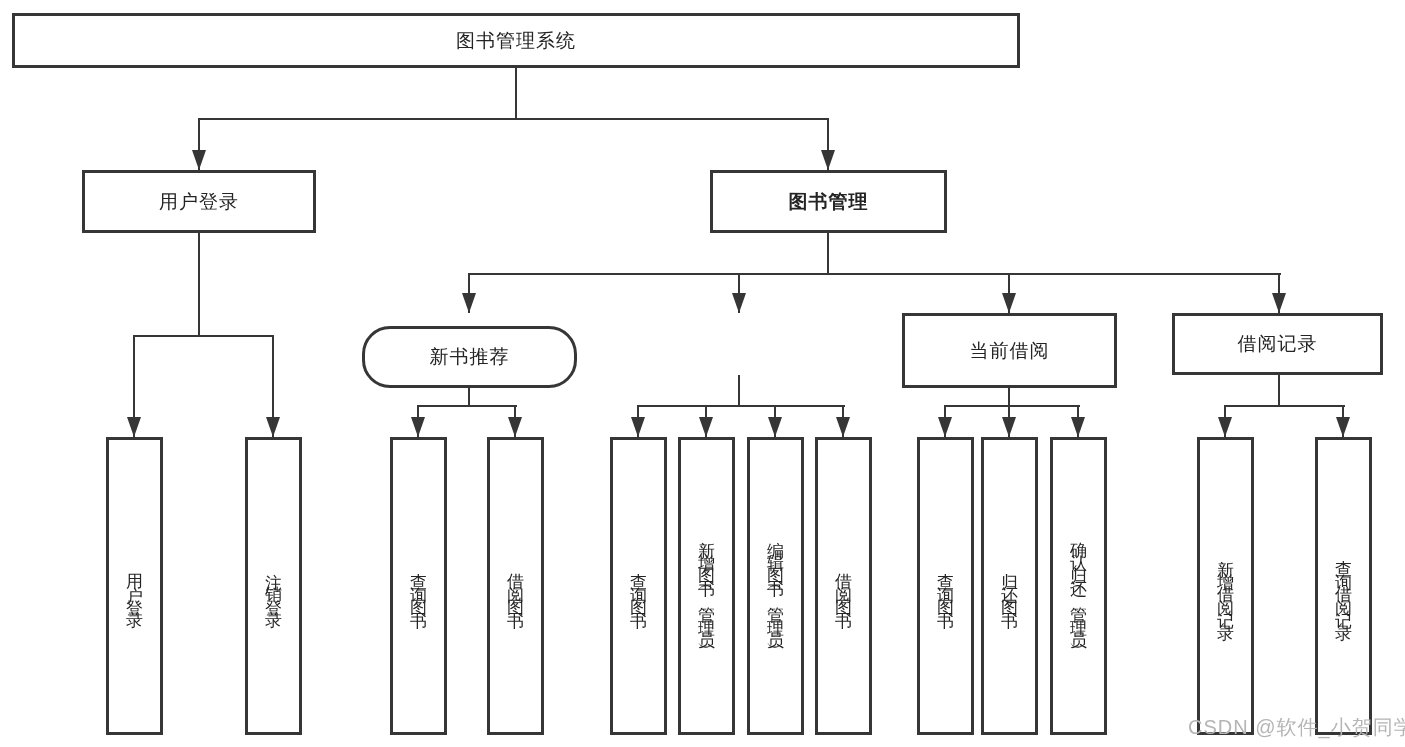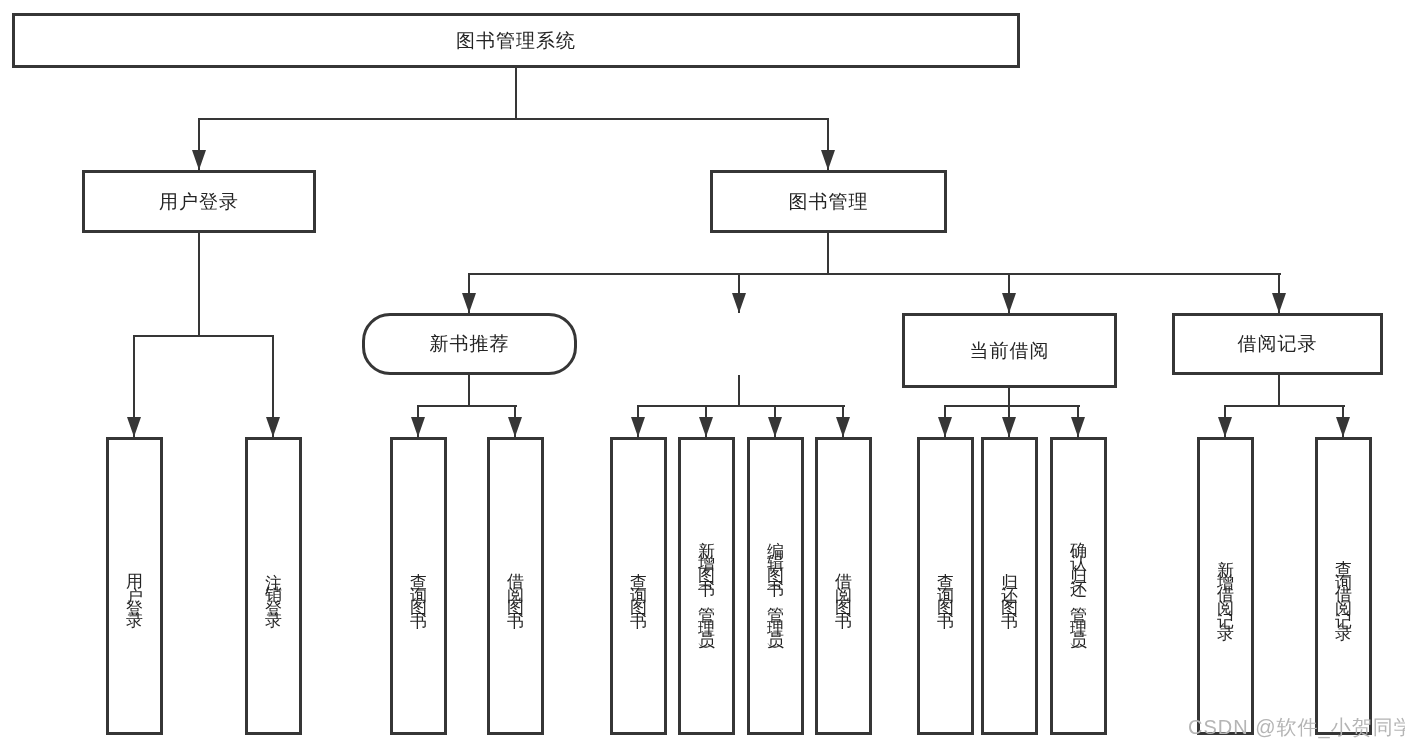--- a/index.html
+++ b/index.html
@@ -77,41 +77,41 @@
 
   <div class="vline" style="left:515px; top:68px; width:2px; height:52px;"></div>
   <div class="hline" style="left:198px; top:118px; width:631px; height:2px;"></div>
   <div class="vline" style="left:198px; top:118px; width:2px; height:52px;"></div>
   <div class="vline" style="left:827px; top:118px; width:2px; height:52px;"></div>
   <div class="arrow" style="left:192px; top:150px;"></div>
   <div class="arrow" style="left:821px; top:150px;"></div>
 
   <div class="node" style="left:82px; top:170px; width:234px; height:63px;">用户登录</div>
 
-  <div class="node" style="left:710px; top:170px; width:237px; height:63px;">图书管理</div>
+  <div class="node" style="left:710px; top:170px; width:237px; height:63px;font-weight:bold;">图书管理</div>
 
   <div class="vline" style="left:198px; top:233px; width:2px; height:104px;"></div>
   <div class="hline" style="left:133px; top:335px; width:141px; height:2px;"></div>
   <div class="vline" style="left:133px; top:335px; width:2px; height:102px;"></div>
   <div class="vline" style="left:272px; top:335px; width:2px; height:102px;"></div>
   <div class="arrow" style="left:127px; top:417px;"></div>
   <div class="arrow" style="left:266px; top:417px;"></div>
 
   <div class="vline" style="left:827px; top:233px; width:2px; height:42px;"></div>
   <div class="hline" style="left:468px; top:273px; width:813px; height:2px;"></div>
   <div class="vline" style="left:468px; top:273px; width:2px; height:40px;"></div>
   <div class="vline" style="left:738px; top:273px; width:2px; height:40px;"></div>
   <div class="vline" style="left:1008px; top:273px; width:2px; height:40px;"></div>
   <div class="vline" style="left:1278px; top:273px; width:2px; height:40px;"></div>
   <div class="arrow" style="left:462px; top:293px;"></div>
   <div class="arrow" style="left:732px; top:293px;"></div>
   <div class="arrow" style="left:1002px; top:293px;"></div>
   <div class="arrow" style="left:1272px; top:293px;"></div>
 
-  <div class="node" style="left:362px; top:313px; width:215px; height:62px;border-radius:28px;">新书推荐</div>
+  <div class="node" style="left:362px; top:326px; width:215px; height:62px;border-radius:28px;">新书推荐</div>
 
 
   <div class="node" style="left:902px; top:313px; width:215px; height:75px;">当前借阅</div>
 
   <div class="node" style="left:1172px; top:313px; width:211px; height:62px;">借阅记录</div>
 
   <div class="vline" style="left:468px; top:375px; width:2px; height:32px;"></div>
   <div class="hline" style="left:417px; top:405px; width:100px; height:2px;"></div>
   <div class="vline" style="left:417px; top:405px; width:2px; height:32px;"></div>
   <div class="vline" style="left:514px; top:405px; width:2px; height:32px;"></div>

